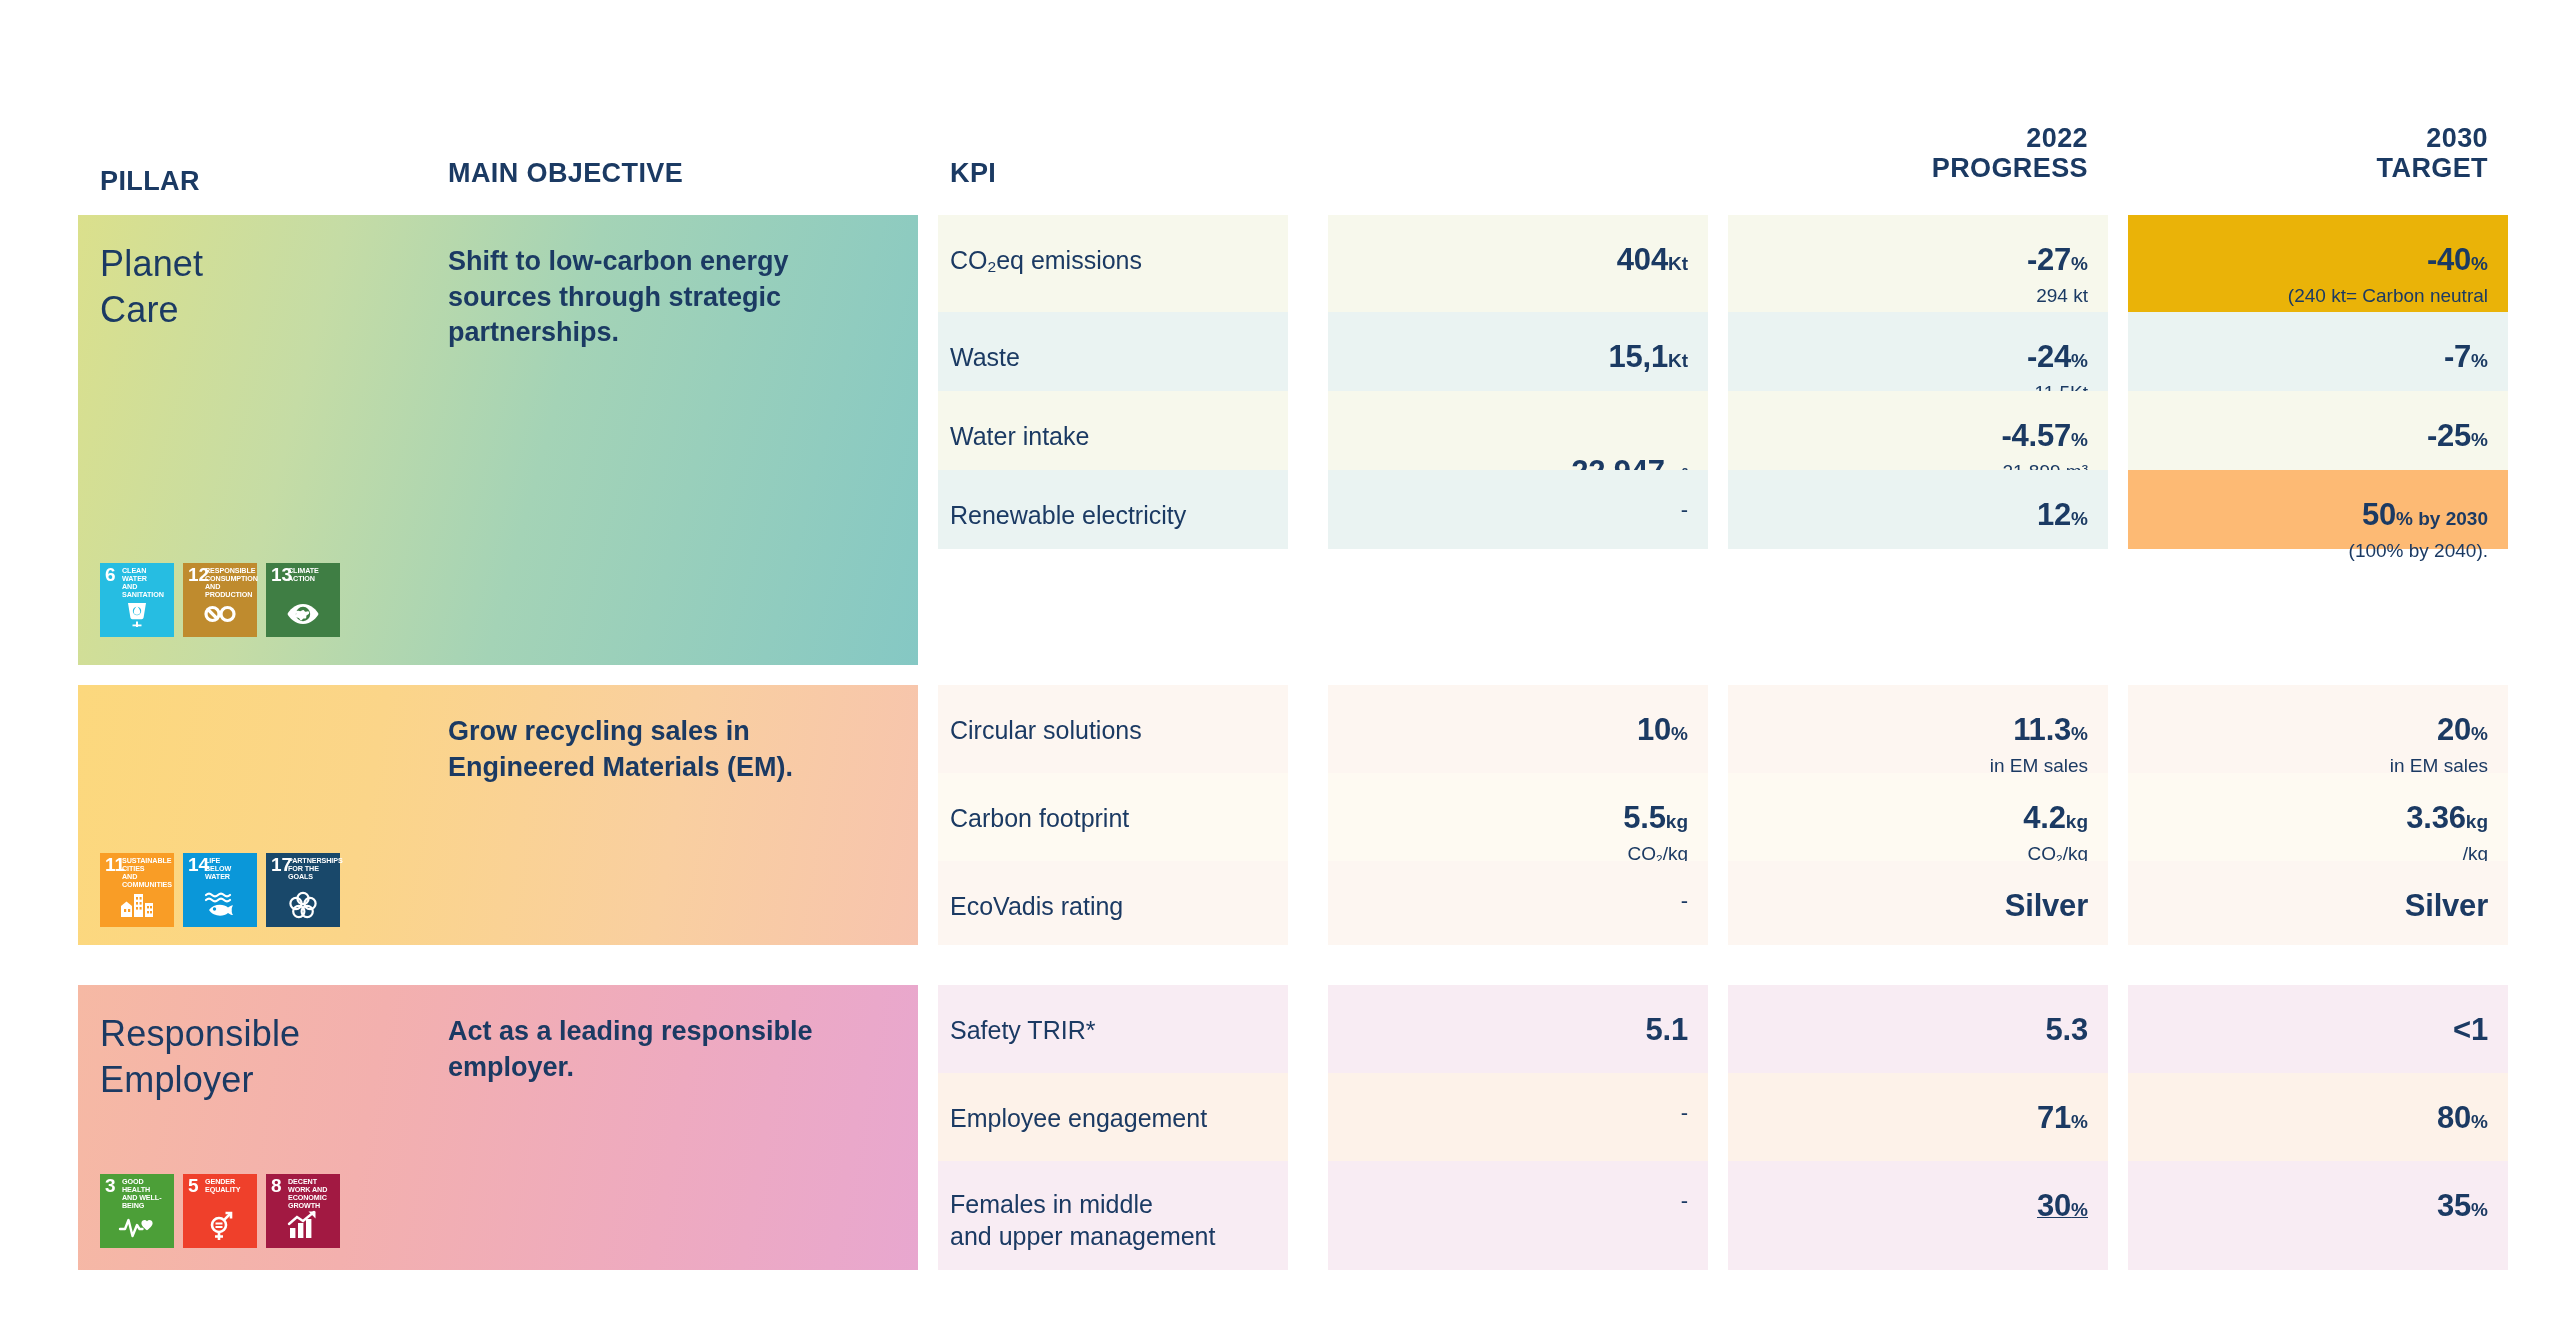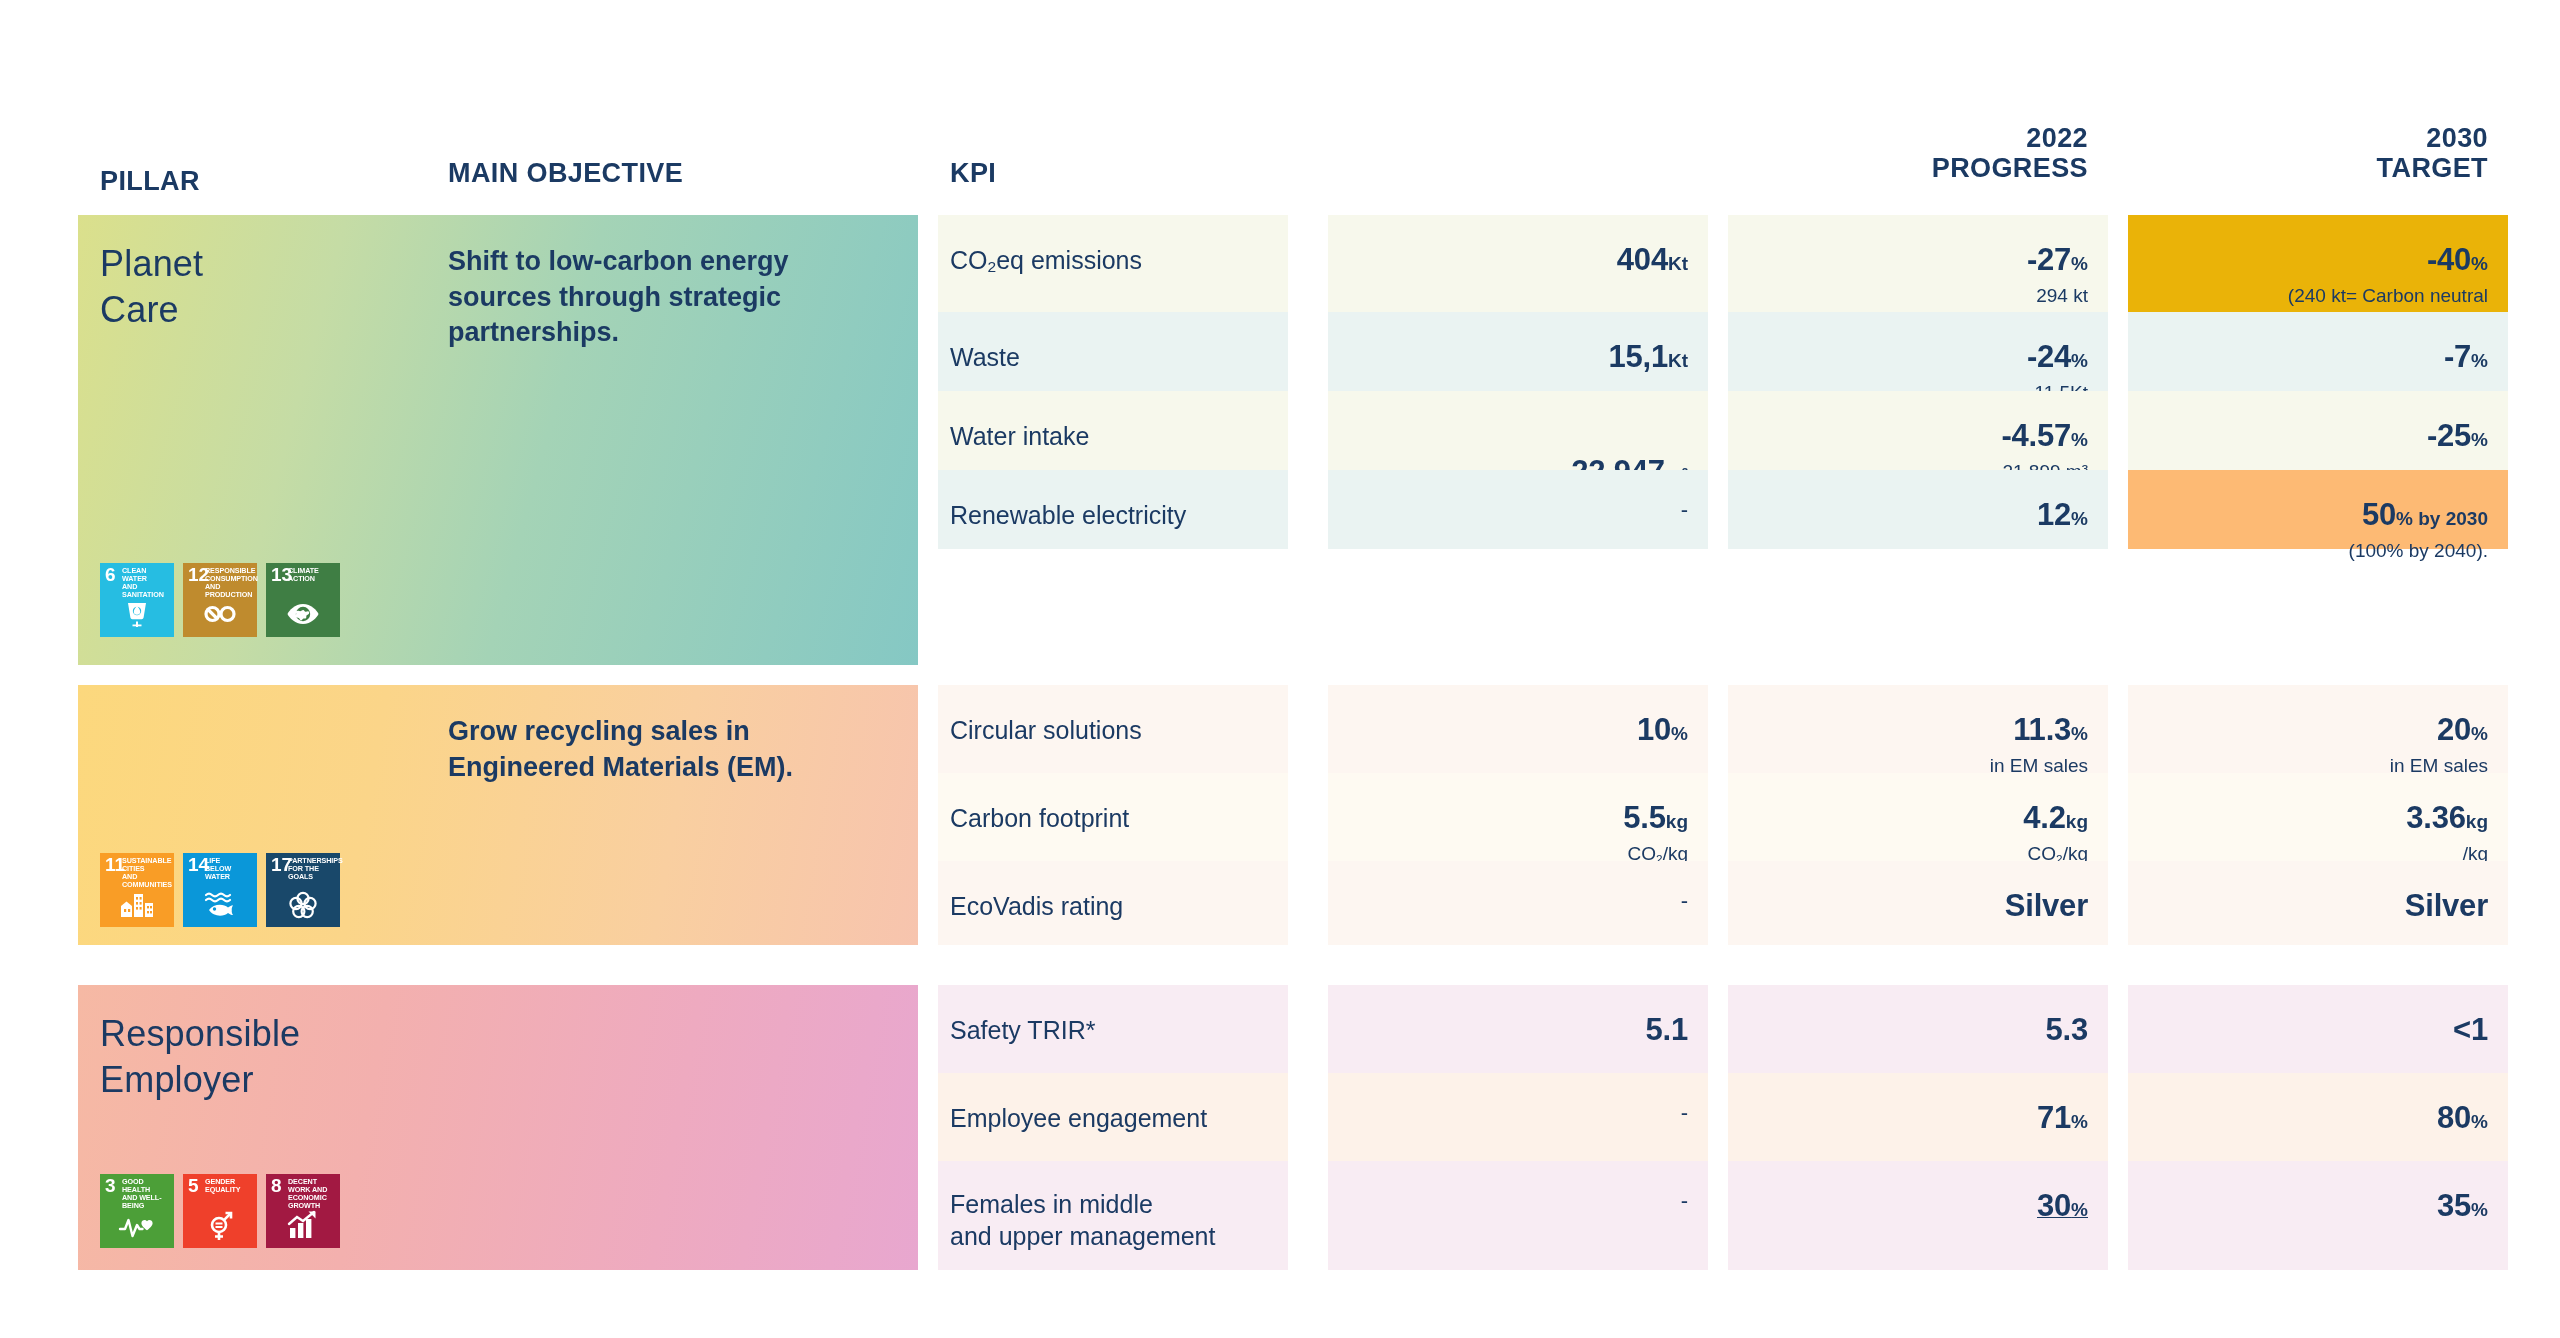--- a/index.html
+++ b/index.html
@@ -281,20 +281,21 @@
                 <circle cx="26.2" cy="24.5" r="5.6"></circle>
               </g>
             </svg></span>
         </div>
       </div>
   </div>
 
   <div class="pillar-block employer">
     <div class="pillar-title">Responsible
 Employer</div>
+    <div class="pillar-objective">Act as a leading responsible employer.</div>
     <div class="sdg-row">
         <div class="sdg" style="background: rgb(76, 159, 56);">
           <span class="num">3</span>
           <span class="ttl">GOOD HEALTH
 AND WELL-BEING</span>
           <span class="gly"><svg viewBox="0 0 44 34">
               <path fill="none" stroke="#fff" stroke-width="2.4" stroke-linecap="round" stroke-linejoin="round" d="M5 21h5l3.5-9 4 16 4.5-11 2.5 4h3"></path>
               <path fill="#fff" d="M32 13.2c1.8-2.2 5.6-1 5.6 2 0 2.8-3.6 5.4-5.6 7.1-2-1.7-5.6-4.3-5.6-7.1 0-3 3.8-4.2 5.6-2z"></path>
             </svg></span>
         </div>

